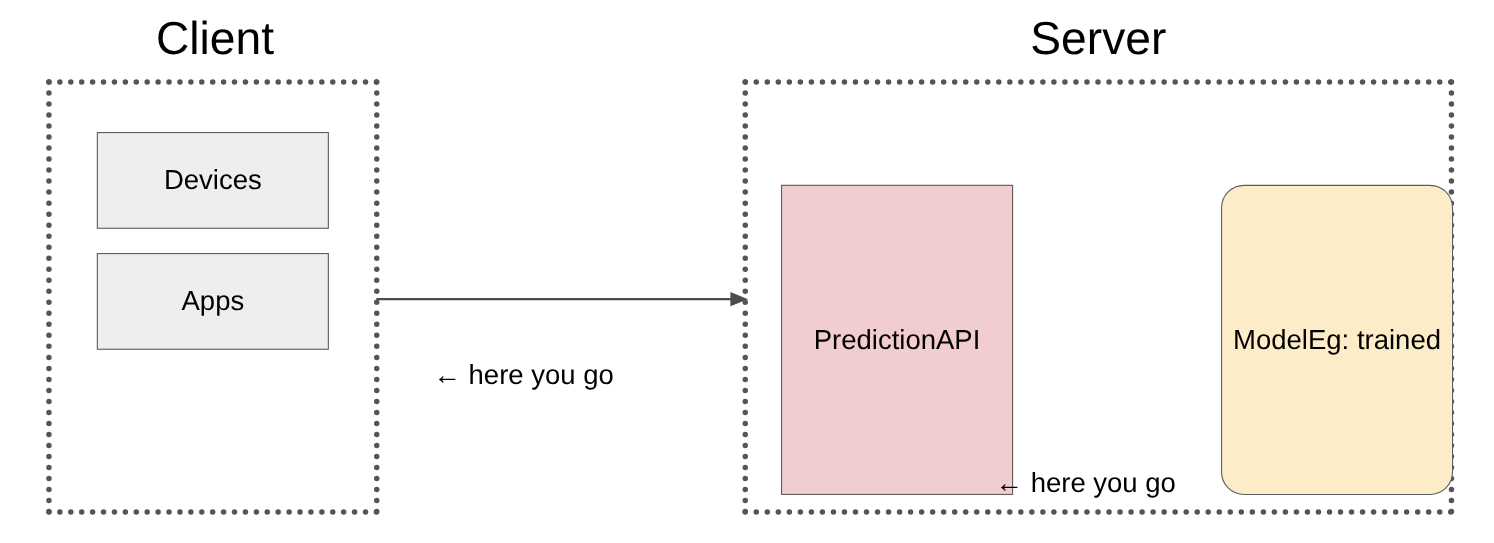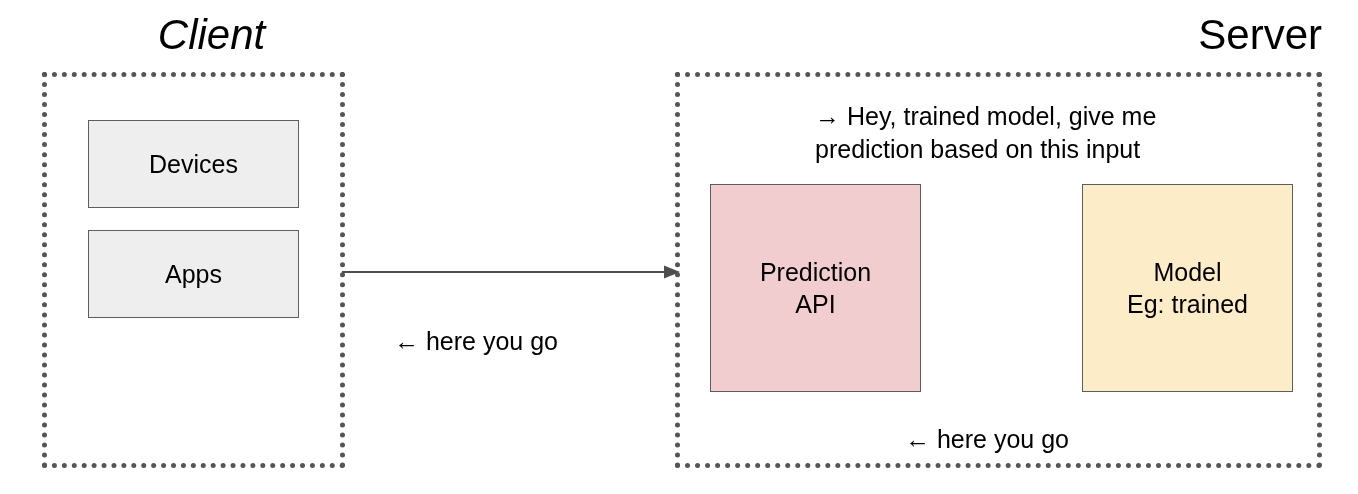--- a/index.html
+++ b/index.html
@@ -22,22 +22,22 @@
   
   .section-title {
     position: absolute;
     font-size: 42px;
     line-height: 1;
     color: #000000;
     white-space: nowrap;
     text-align: center;
     font-weight: 400;
   }
-  #client-title { left: 60px;  top: 14px; width: 303px; font-style: italic; }
-  #server-title { left: 675px; top: 14px; width: 647px; text-align: right; }
+  #client-title { left: 44px;  top: 14px; width: 303px; }
+  #server-title { left: 675px; top: 14px; width: 647px; }
 
   
   .zone {
     position: absolute;
     border: 5px dotted #555555;
     box-sizing: border-box;
     background: transparent;
   }
   #client-zone { left: 42px;  top: 72px; width: 303px; height: 396px; }
   #server-zone { left: 675px; top: 72px; width: 647px; height: 396px; }
@@ -60,35 +60,34 @@
   }
   #client-box-0 { top: 120px; }
   #client-box-1 { top: 230px; }
   #client-box-2 { top: 341px; }
 
   
   .server-box {
     position: absolute;
     top: 168px;
     width: 211px;
-    height: 208px;
+    height: 282px;
     border: 1px solid #5e5e5e;
     box-sizing: border-box;
     display: flex;
-    flex-direction: column;
+    flex-direction: row;
     align-items: center;
     justify-content: center;
     font-size: 25px;
     color: #000000;
     line-height: 1.3;
     white-space: nowrap;
-    margin-top: 16px;
   }
   #prediction-api-box { left: 710px;  background: #f2cdd0; }
-  #model-box         { left: 1082px; background: #fdecc8; }
+  #model-box         { left: 1110px; background: #fdecc8; border-radius: 21px; }
 
   
   .annotation {
     position: absolute;
     font-size: 25px;
     line-height: 1.3;
     color: #000000;
     white-space: pre-line;
   }
   #request-text   { left: 385px; top: 120px; width: 290px; }
@@ -128,21 +127,20 @@
     <line x1="0" y1="14" x2="326" y2="14" stroke="#4d4d4d" stroke-width="2"></line>
     <polygon points="338,14 322,7.5 322,20.5" fill="#4d4d4d"></polygon>
   </svg>
 
   <div class="annotation" id="reply-text">← here you go</div>
 
   <div class="section-title" id="server-title">Server</div>
 
   <div class="zone" id="server-zone"></div>
 
-  <div class="annotation" id="model-request-text">→ Hey, trained model, give me prediction based on this input</div>
 
   <div class="server-box" id="prediction-api-box">
     <span>Prediction</span>
     <span>API</span>
   </div>
 
   <div class="server-box" id="model-box">
     <span>Model</span>
     <span>Eg: trained</span>
   </div>

